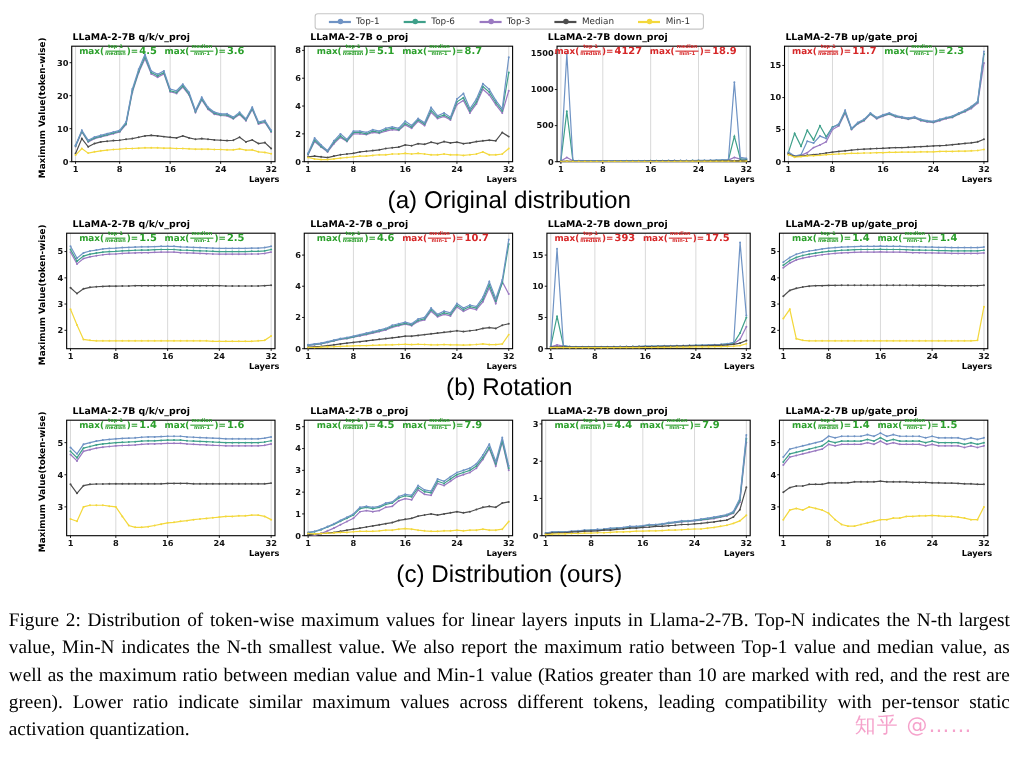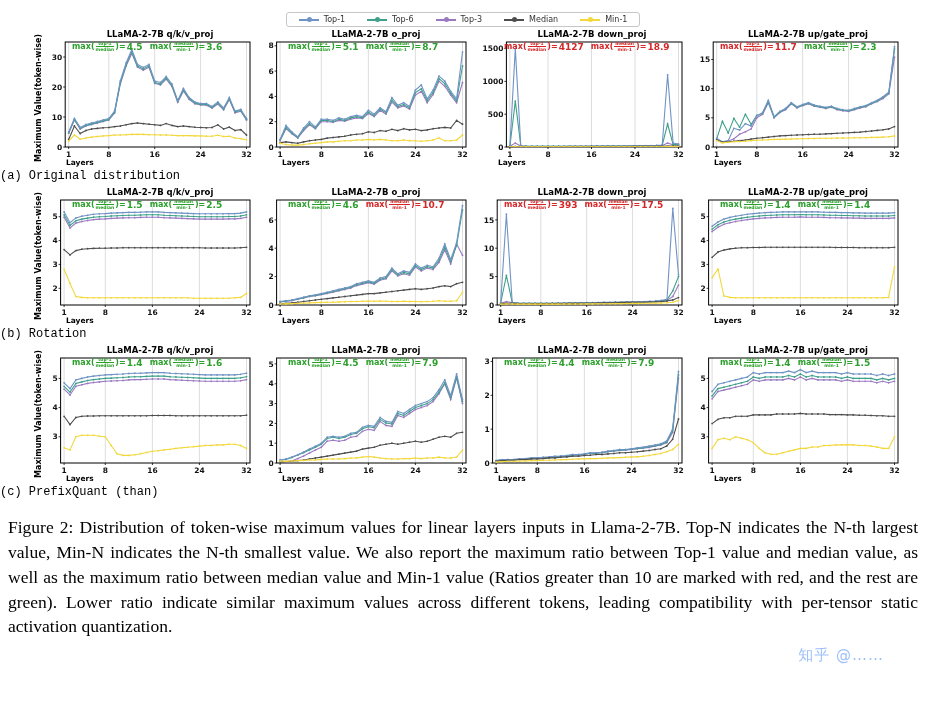--- a/index.html
+++ b/index.html
@@ -6,32 +6,32 @@
   body{width:926px;height:703px;position:relative;overflow:hidden;font-family:"DejaVu Sans",sans-serif;color:#000;}
   .legend-wrap{display:flex;justify-content:center;padding-top:12px;}
   .legend{border:1px solid #c6c6c6;border-radius:3px;padding:2px 12px;display:flex;gap:22px;align-items:center;font-size:8px;color:#333;}
   .legend-item{display:inline-flex;align-items:center;}
   .legend-line{display:inline-block;width:20px;height:2px;position:relative;margin-right:5px;}
   .legend-line::after{content:"";position:absolute;left:8px;top:-1.5px;width:5px;height:5px;border-radius:50%;background:inherit;}
   .fig-row{display:flex;align-items:center;padding-left:34px;margin-top:2px;}
   .ylabel{writing-mode:vertical-rl;transform:rotate(180deg);font-size:8px;font-weight:bold;width:14px;text-align:center;white-space:nowrap;}
   .plots{display:flex;gap:10px;}
   .plot{width:206px;}
-  .plot-title{font-size:8.5px;font-weight:bold;text-align:center;margin-left:18px;white-space:nowrap;}
+  .plot-title{font-size:8.5px;font-weight:bold;margin-left:18px;white-space:nowrap;}
   .plot-area{position:relative;}
   .annots{position:absolute;top:2px;left:24px;right:4px;display:flex;gap:7px;font-size:8px;font-weight:bold;z-index:2;align-items:center;pointer-events:none;}
   .ann{display:inline-flex;align-items:center;white-space:nowrap;}
   .frac{display:inline-flex;flex-direction:column;font-size:4.5px;line-height:1.15;text-align:center;margin:0 1px;font-weight:bold;}
   .frac .num{border-bottom:0.6px solid currentColor;padding:0 1px;}
   .val{font-size:9px;margin-left:1px;}
-  .plot-xlabel{font-size:7.5px;font-weight:bold;text-align:left;margin-left:18px;margin-top:-2px;}
-  .sub-caption{font-family:Liberation Mono, monospace;font-size:12px;margin:2px 0 4px 0;}
+  .plot-xlabel{font-size:7.5px;font-weight:bold;text-align:right;margin-left:18px;margin-top:-2px;}
+  .sub-caption{font-family:Liberation Sans, sans-serif;font-size:22px;text-align:center;margin:2px 0 4px 0;}
   .caption{font-family:"Liberation Serif",serif;font-size:17.5px;line-height:1.42;text-align:justify;padding:12px 8px 0 8px;}
   .cap-bold{font-weight:normal;}
-  .watermark{position:absolute;right:42px;top:646px;font-size:15px;color:#3b82f6;opacity:0.5;pointer-events:none;letter-spacing:1px;}
+  .watermark{position:absolute;right:42px;top:646px;font-size:19px;color:#ec4899;opacity:0.5;pointer-events:none;letter-spacing:1px;}
   svg{display:block;}
 </style>
 </head>
 <body>
 
 <div class="legend-wrap">
   <div class="legend">
     <span class="legend-item">
         <span class="legend-line" style="background: rgb(111, 147, 196);"></span>
         <span>Top-1</span>
@@ -2757,19 +2757,19 @@
               <circle cx="186.7" cy="93.4" r="0.9" fill="#f3d83c"></circle>
               <circle cx="192.6" cy="93.4" r="0.9" fill="#f3d83c"></circle>
               <circle cx="198.5" cy="81.8" r="0.9" fill="#f3d83c"></circle>
             </g>
           </svg>
     </div>
     <div class="plot-xlabel">Layers</div>
   </div>
     </div>
 </div>
-<div class="sub-caption">(c) PrefixQuant (than)</div>
+<div class="sub-caption">(c) Distribution (ours)</div>
 
 <div class="caption">
   <span class="cap-label">Figure 2: </span><span class="cap-bold">Distribution of token-wise maximum values for linear layers inputs in Llama-2-7B.</span><span> Top-N indicates the N-th largest value, Min-N indicates the N-th smallest value. We also report the maximum ratio between Top-1 value and median value, as well as the maximum ratio between median value and Min-1 value (Ratios greater than 10 are marked with red, and the rest are green). Lower ratio indicate similar maximum values across different tokens, leading compatibility with per-tensor static activation quantization.</span>
 </div>
 
 <div class="watermark">知乎 @……</div>
 
 </body></html>

